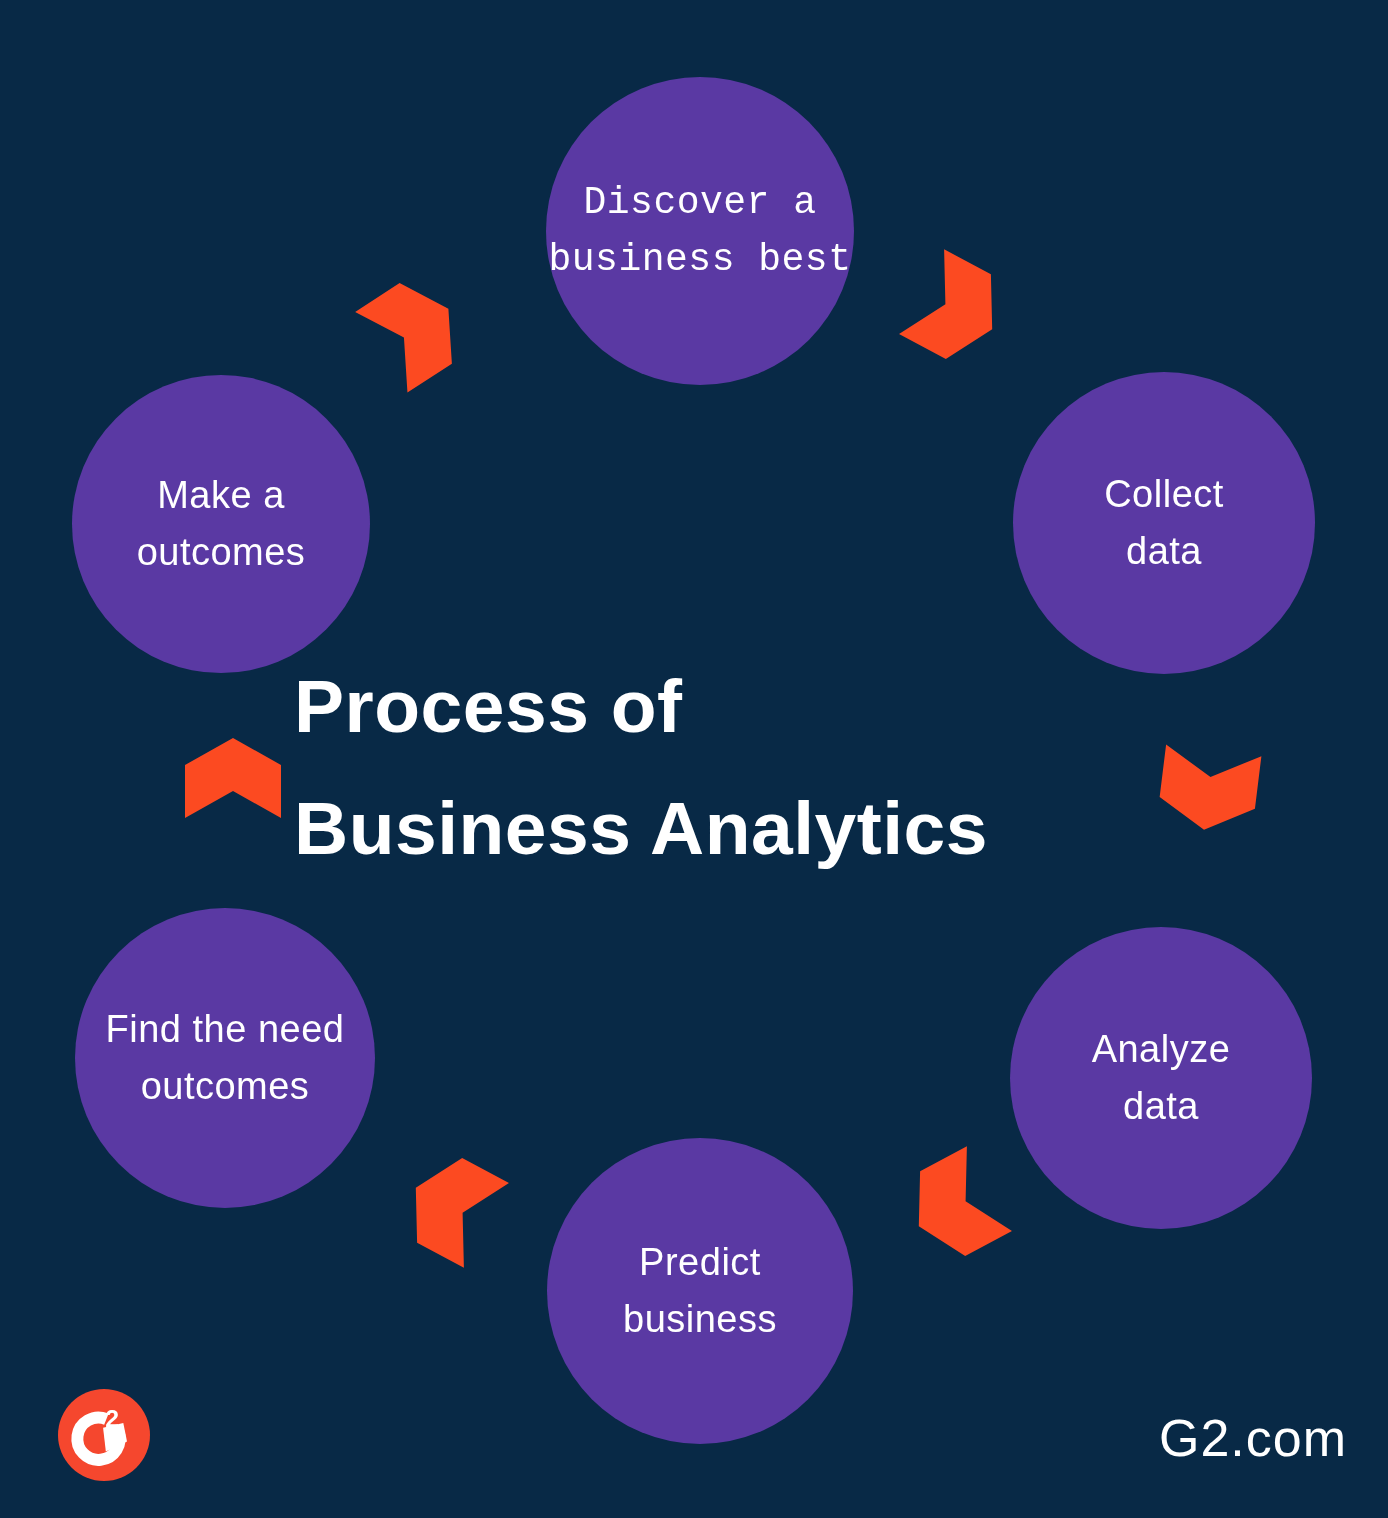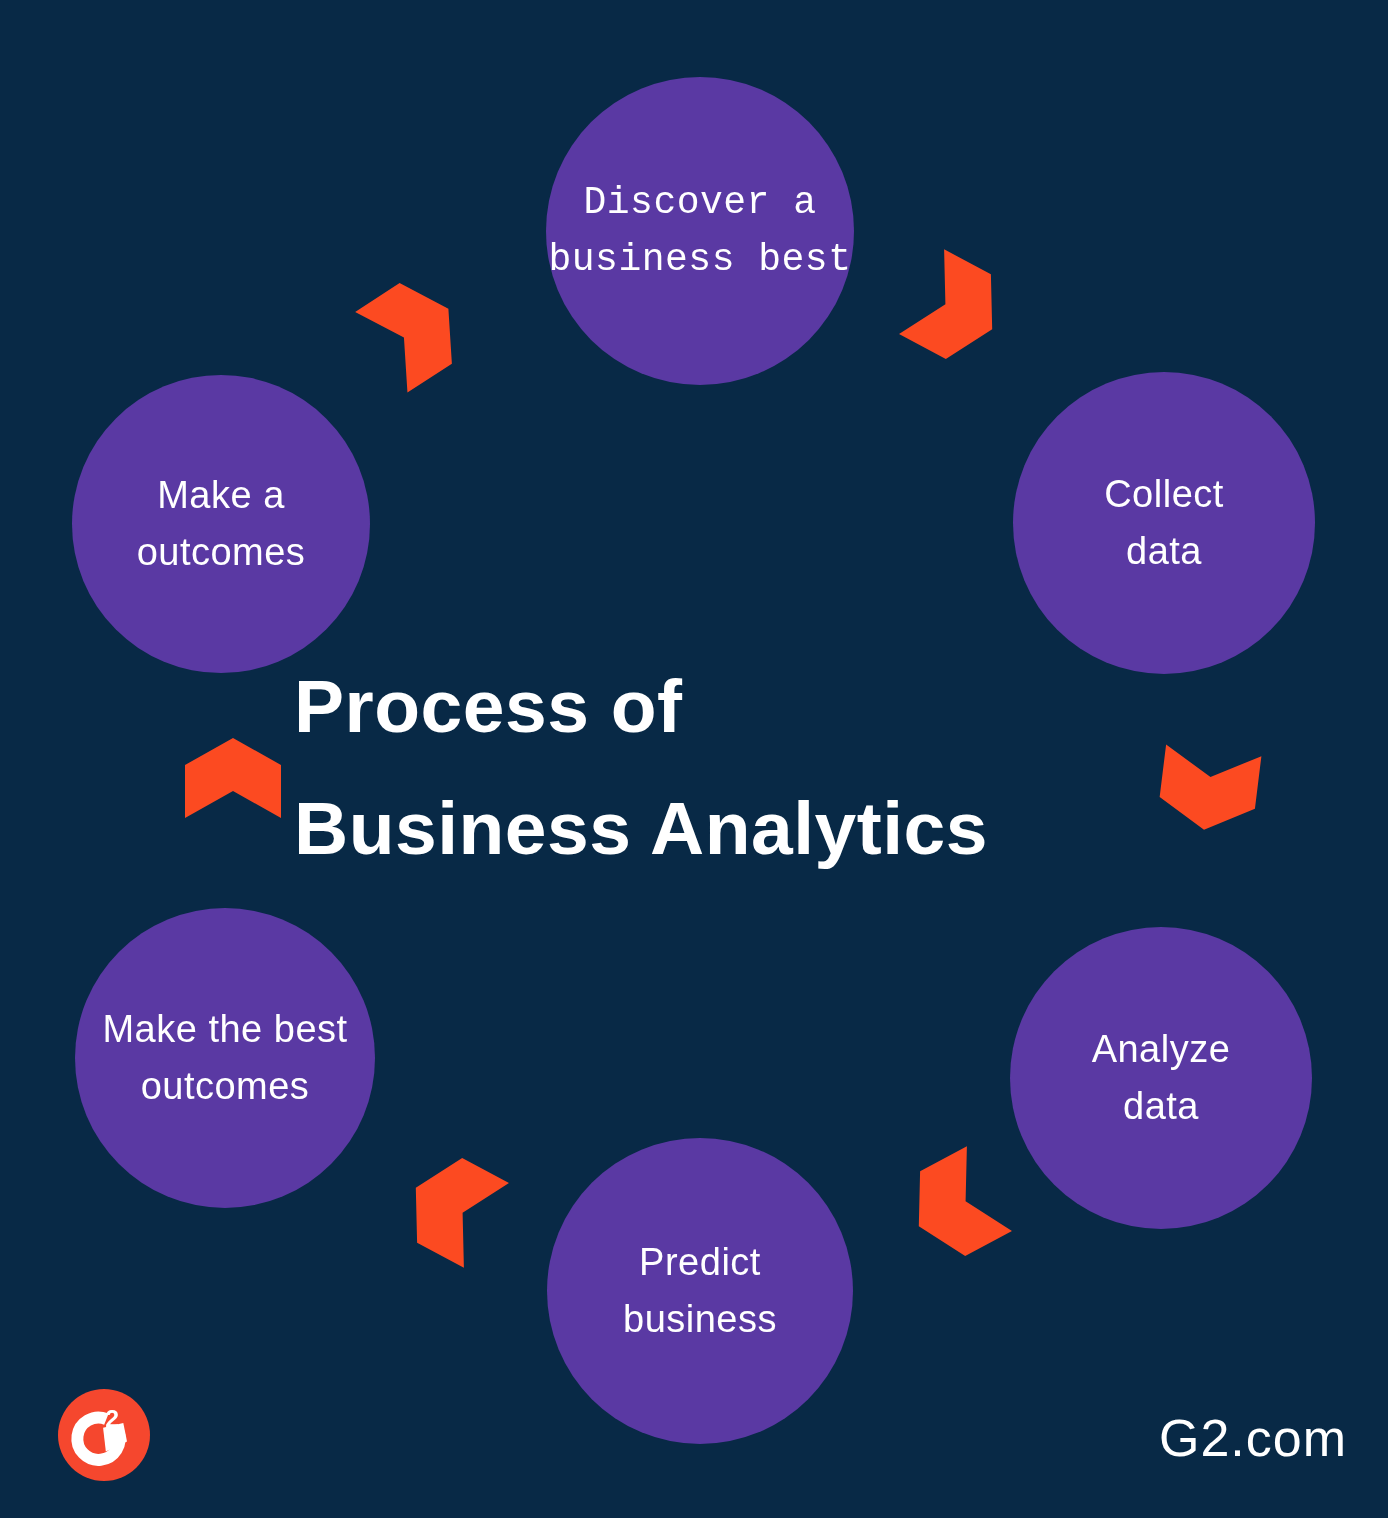--- a/index.html
+++ b/index.html
@@ -97,21 +97,21 @@
     <span>Analyze</span>
     <span>data</span>
   </div>
 
   <div class="node node--predict">
     <span>Predict</span>
     <span>business</span>
   </div>
 
   <div class="node node--find">
-    <span>Make the best</span>
+    <span>Find the need</span>
     <span>outcomes</span>
   </div>
 
   <div class="node node--decide">
     <span>Make a</span>
     <span>outcomes</span>
   </div>
 
   <div class="chevron chevron--topleft">
     <svg viewBox="0 0 96 82">

